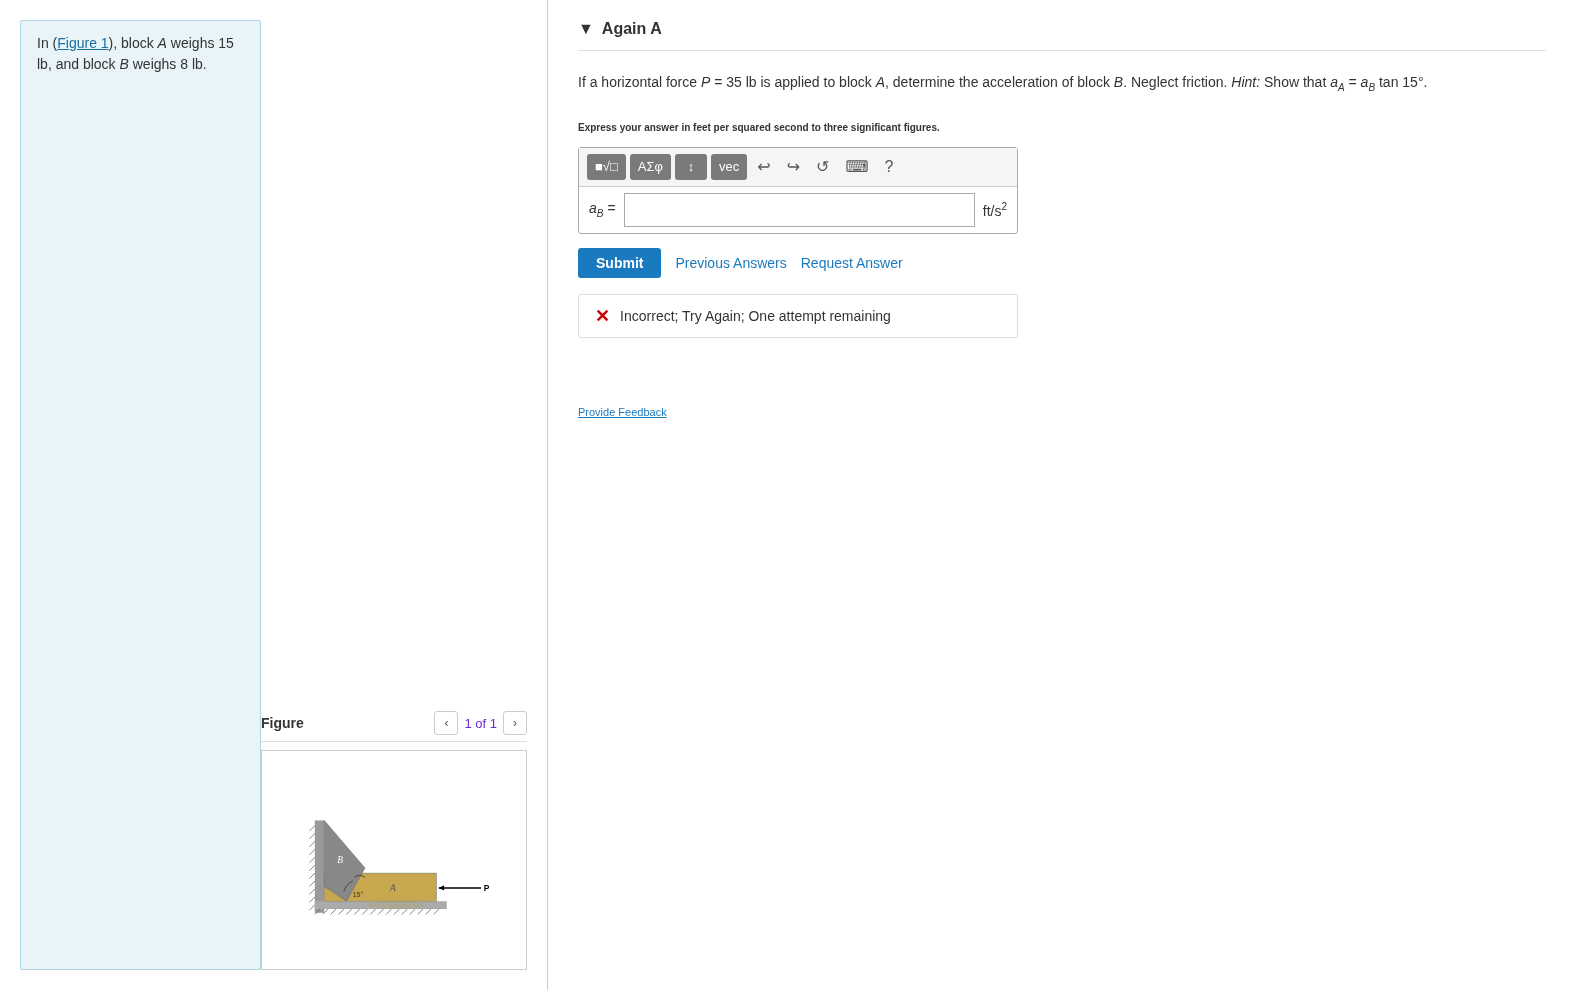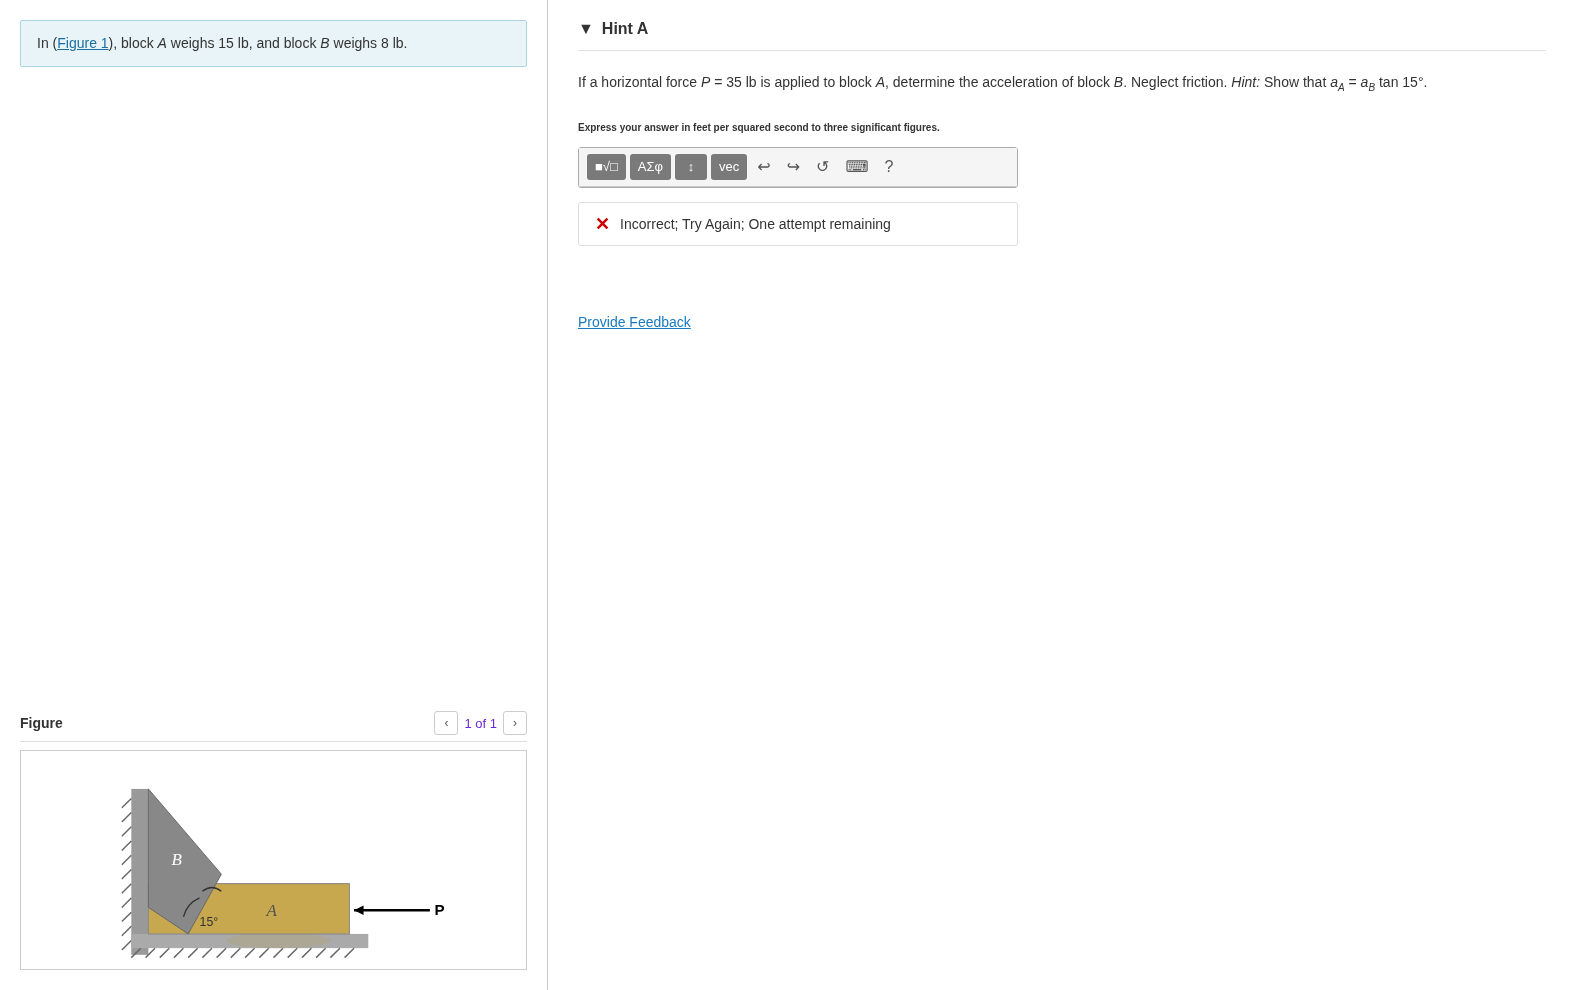--- a/index.html
+++ b/index.html
@@ -5,21 +5,21 @@
     * { box-sizing: border-box; margin: 0; padding: 0; }
     body { font-family: Arial, sans-serif; font-size: 14px; background: #fff; color: #333; display: flex; height: 990px; overflow: hidden; }
 
     
     .left-panel {
       width: 548px;
       min-width: 548px;
       border-right: 1px solid #ccc;
       padding: 20px;
       display: flex;
-      flex-direction: column;
+      flex-direction: row;
       overflow-y: auto;
     }
 
     .problem-statement {
       background: #e8f4f8;
       border: 1px solid #b0d4e3;
       padding: 12px 16px;
       border-radius: 2px;
       font-size: 14px;
       line-height: 1.5;
@@ -252,21 +252,21 @@
       font-size: 14px;
       color: #333;
       font-weight: 500;
       text-align: center;
     }
 
     
     .provide-feedback-link {
       color: #1a7abf;
       text-decoration: underline;
-      font-size: 14px;
+      font-size: 11px;
       cursor: pointer;
       background: none;
       border: none;
       padding: 0;
       margin-top: 48px;
     }
     sup { font-size: 10px; vertical-align: super; }
     sub { font-size: 10px; vertical-align: sub; }
   </style>
 </head>
@@ -349,21 +349,21 @@
         <text x="420" y="173" font-size="16" font-weight="bold" font-family="Arial" fill="#000">P</text>
       </svg>
     </div>
   </div>
 </div>
 
 <div class="right-panel">
   
   <div class="part-header">
     <span class="part-arrow">▼</span>
-    <span class="part-title">Hint A</span>
+    <span class="part-title">Again A</span>
   </div>
 
   
   <p class="question-text">
     If a horizontal force <em>P</em> = 35 lb is applied to block <em>A</em>, determine the acceleration of block <em>B</em>. Neglect friction. <em>Hint:</em> Show that <em>a<sub>A</sub></em> = <em>a<sub>B</sub></em> tan 15°.
   </p>
 
   <p class="express-text">Express your answer in feet per squared second to three significant figures.</p>
 
   
@@ -374,23 +374,33 @@
       <button class="toolbar-btn">ΑΣφ</button>
       <button class="toolbar-btn">↕</button>
       <button class="toolbar-btn">vec</button>
       <button class="toolbar-btn-icon">↩</button>
       <button class="toolbar-btn-icon">↪</button>
       <button class="toolbar-btn-icon">↺</button>
       <button class="toolbar-btn-icon">⌨</button>
       <button class="toolbar-btn-icon">?</button>
     </div>
 
-  </div>
-
-  
+    <div class="math-input-row">
+      <span class="math-label"><em>a<sub>B</sub></em> =</span>
+      <input type="text" class="math-field" value="" placeholder="" style="">
+      <span class="math-unit">ft/s<sup>2</sup></span>
+    </div>
+  </div>
+
+  
+  <div class="buttons-row">
+    <button class="submit-btn">Submit</button>
+    <a class="link-btn">Previous Answers</a>
+    <a class="link-btn">Request Answer</a>
+  </div>
 
   
   <div class="error-box">
     <span class="error-icon">✕</span>
     <span class="error-text">Incorrect; Try Again; One attempt remaining</span>
   </div>
 
   
   <button class="provide-feedback-link">Provide Feedback</button>
 </div>

